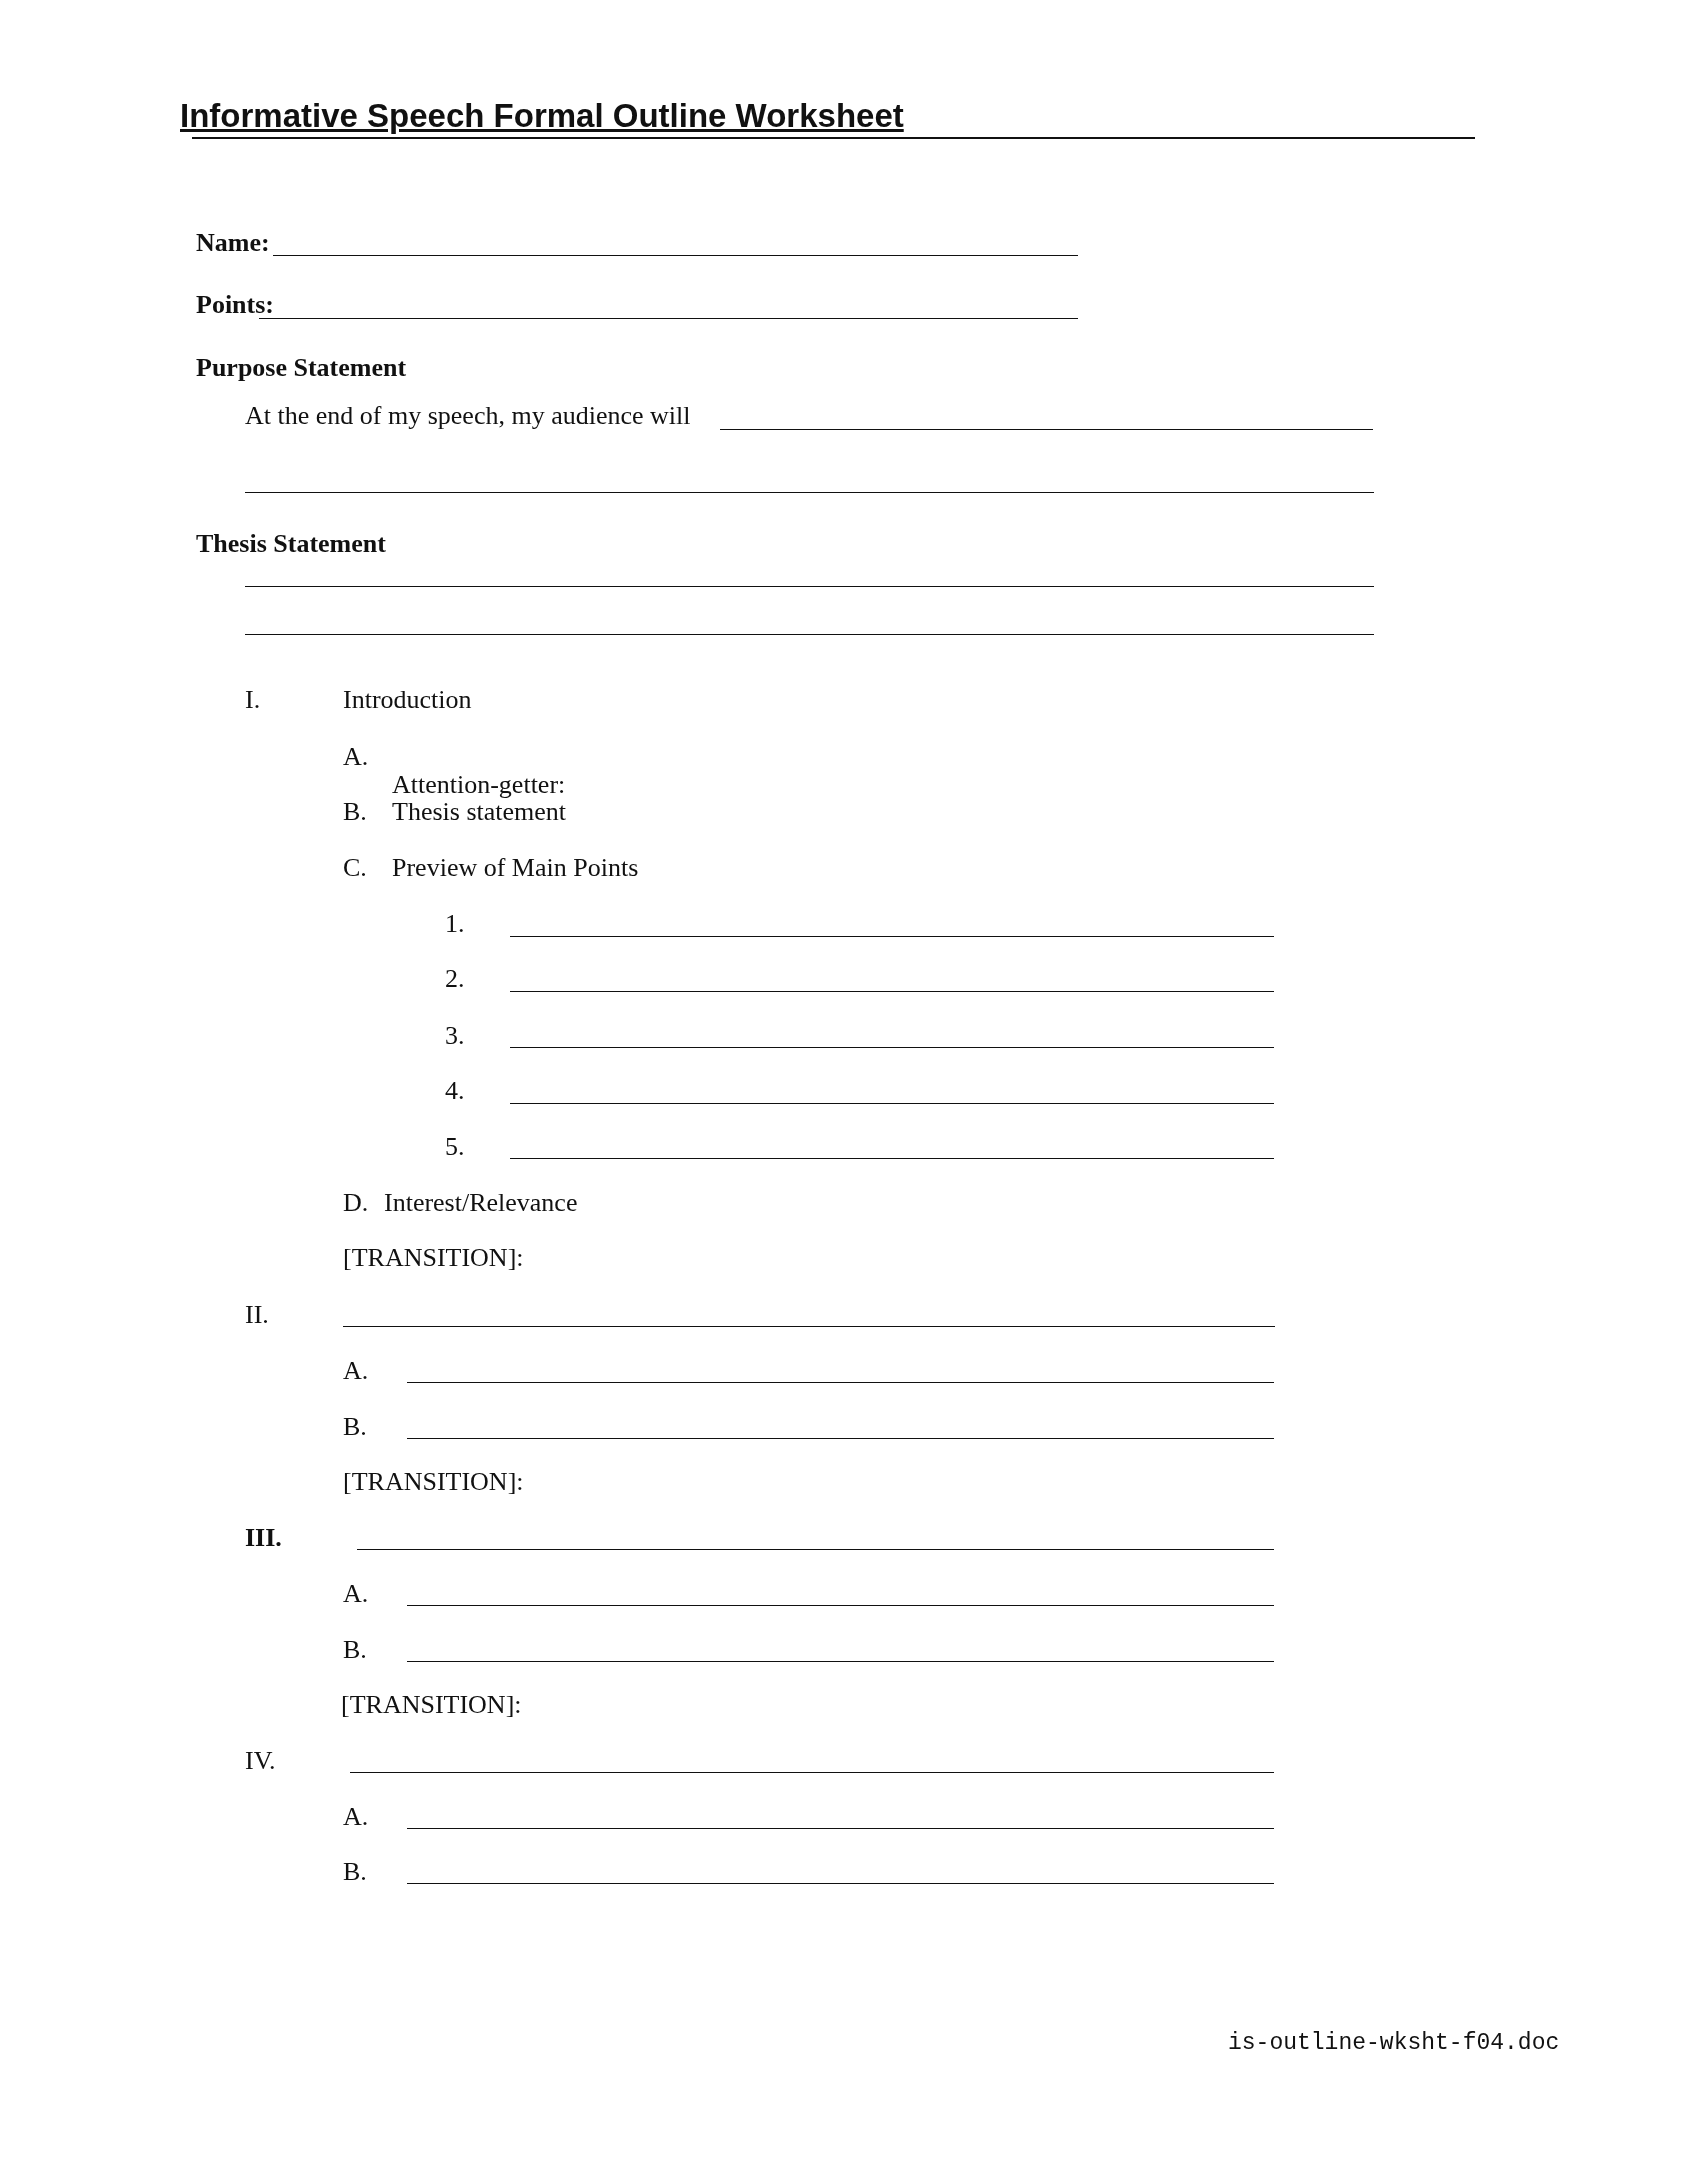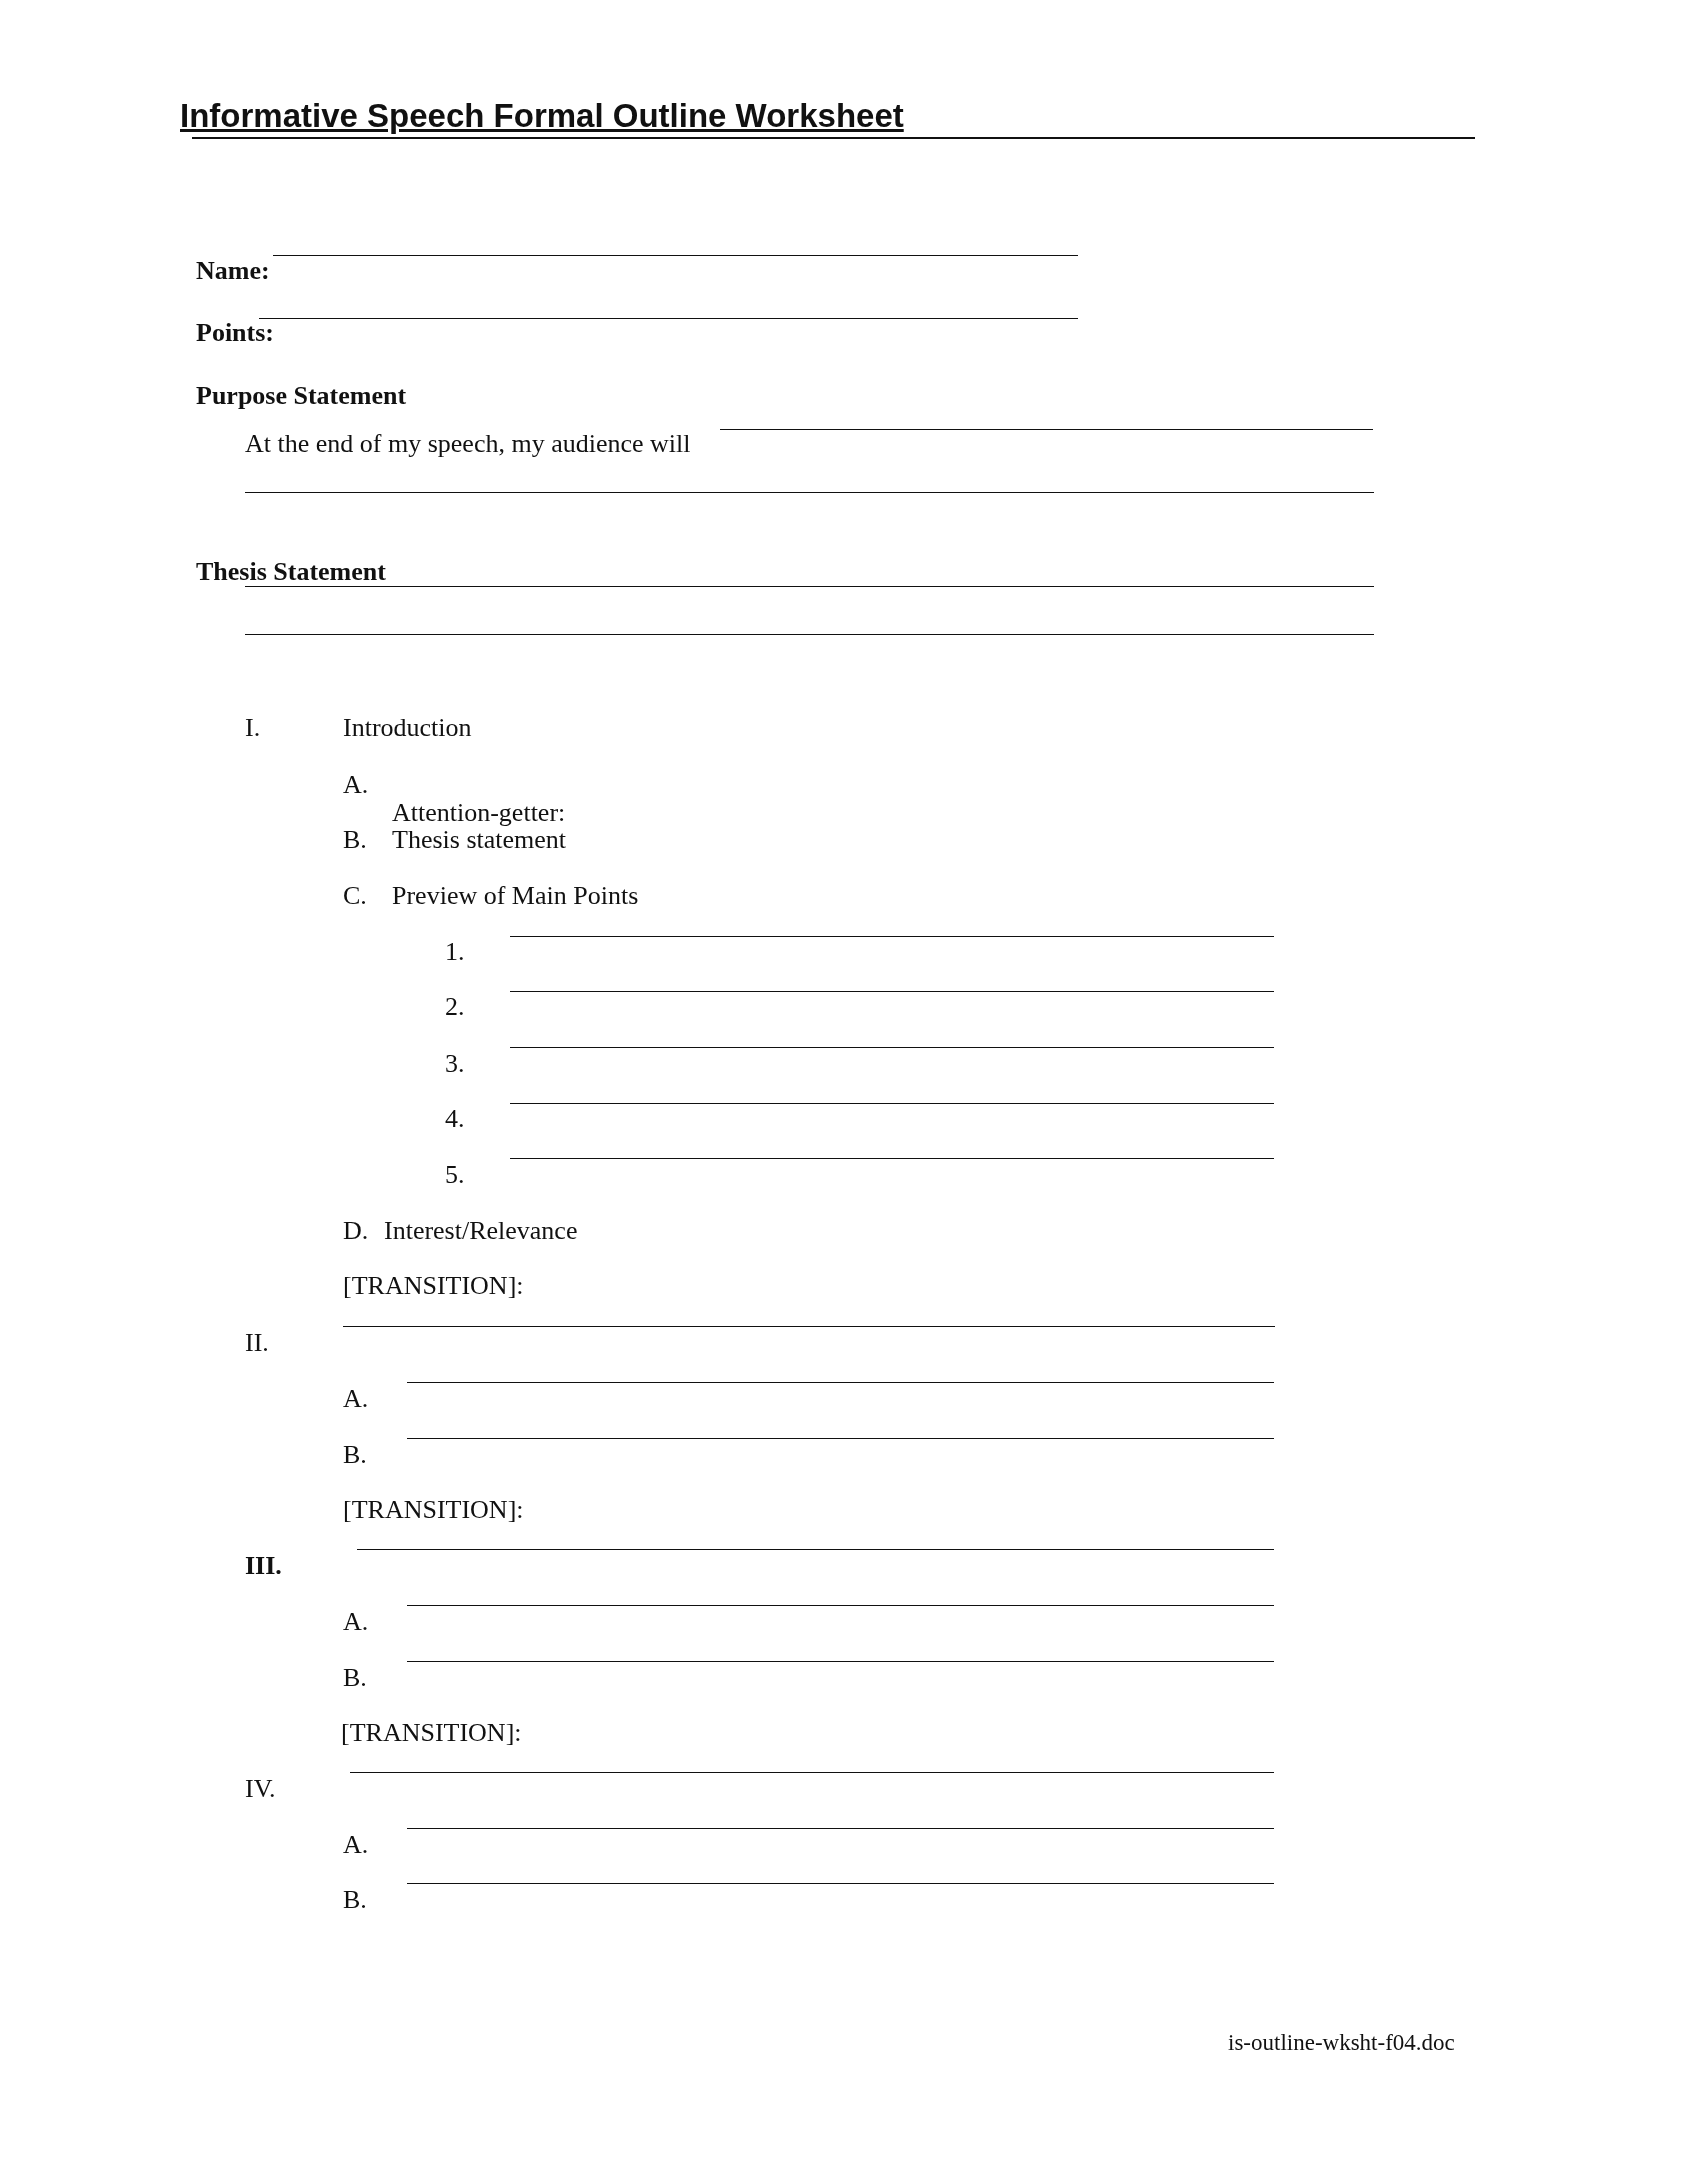--- a/index.html
+++ b/index.html
@@ -1,23 +1,23 @@
 <!DOCTYPE html>
 <html><head>
   <meta charset="utf-8">
   <style>
     html, body { margin: 0; padding: 0; background: #ffffff; }
     body { width: 1683px; height: 2178px; position: relative; overflow: hidden; color: #111; }
     .abs { position: absolute; }
-    .serif { font-family: "Liberation Serif", "DejaVu Serif", serif; font-size: 26px; line-height: 30px; margin-top: 28px; }
+    .serif { font-family: "Liberation Serif", "DejaVu Serif", serif; font-size: 26px; line-height: 30px; }
     .bold { font-weight: bold; }
     .title { font-family: "Liberation Sans", "DejaVu Sans", sans-serif; font-weight: bold; font-size: 33px; line-height: 38px; }
     .rule { position: absolute; border-top: 2px solid #111; height: 0; }
     .thin { border-top-width: 1.6px; }
-    .footer { font-family: Liberation Serif, serif; font-size: 23px; text-align: right; }
+    .footer { font-family: Liberation Mono, monospace; font-size: 23px; text-align: right; }
   </style>
 </head>
 <body>
 
 <div class="abs title" style="left:180px; top:97px;text-decoration:underline;">Informative Speech Formal Outline Worksheet</div>
 <div class="rule" style="left:192px; top:137px; width:1283px; border-top-width:2.5px;"></div>
 
 <div class="abs serif bold" style="left:196px; top:228px;">Name:</div>
 <div class="rule thin" style="left:273px; top:255px; width:805px;"></div>
 

